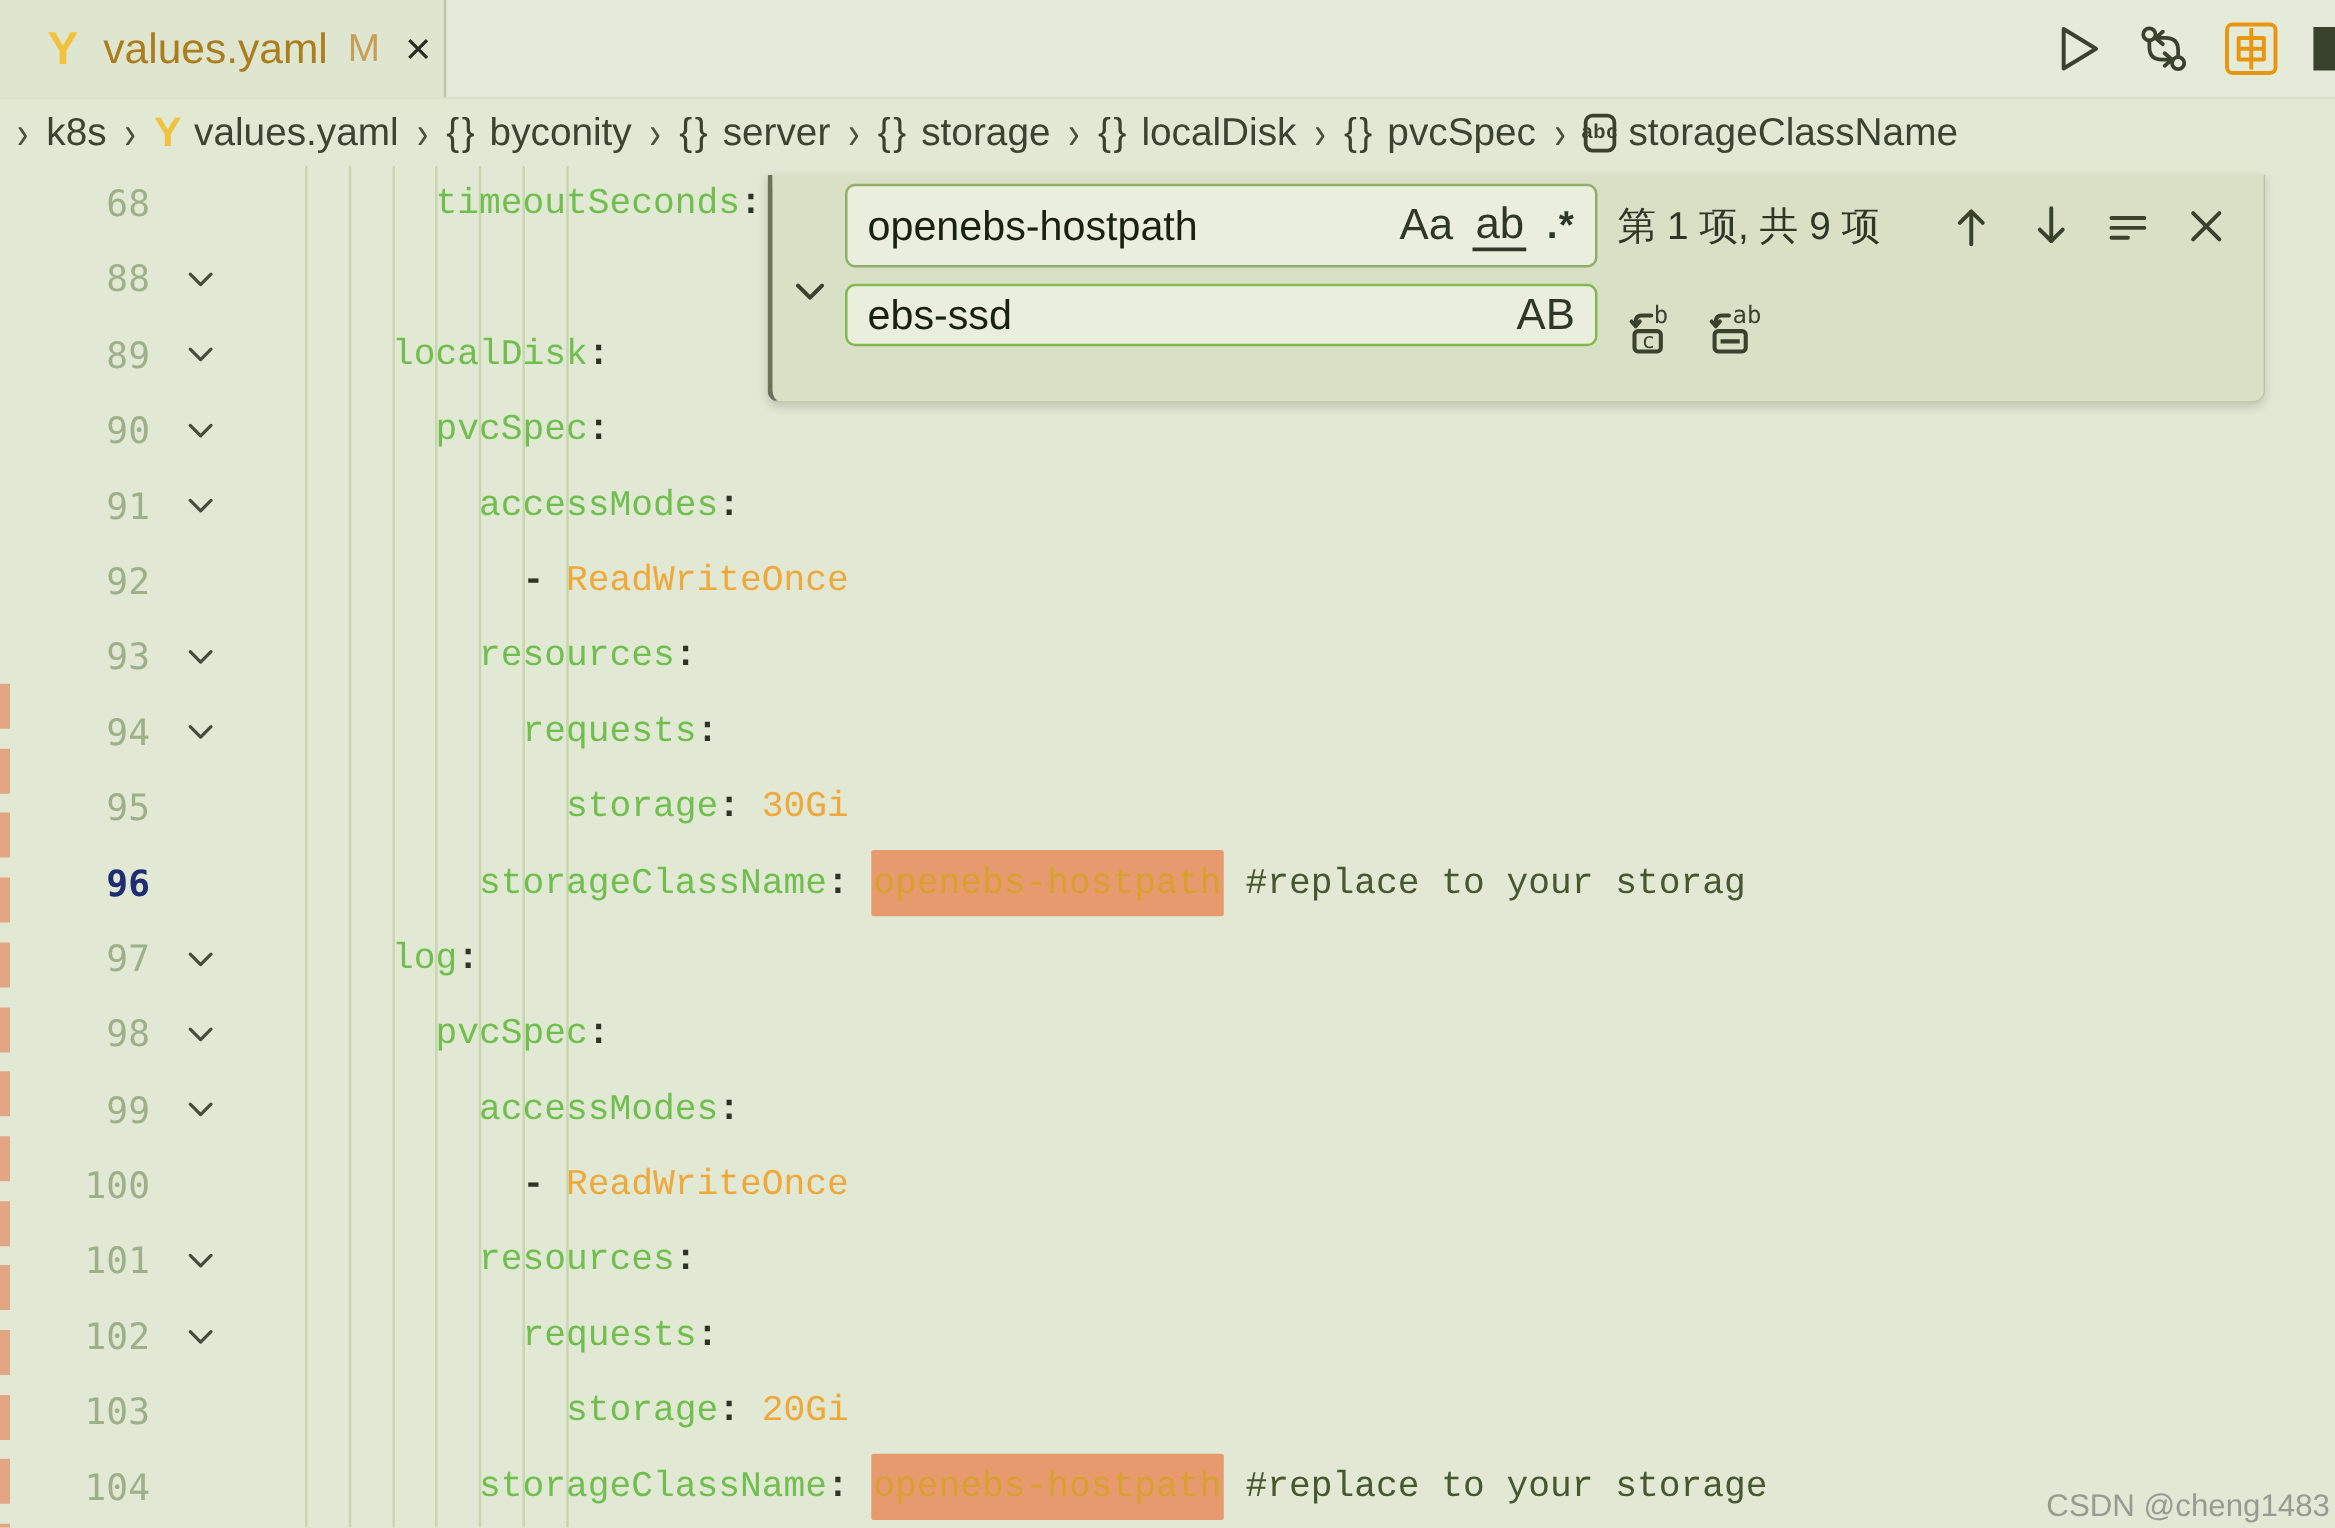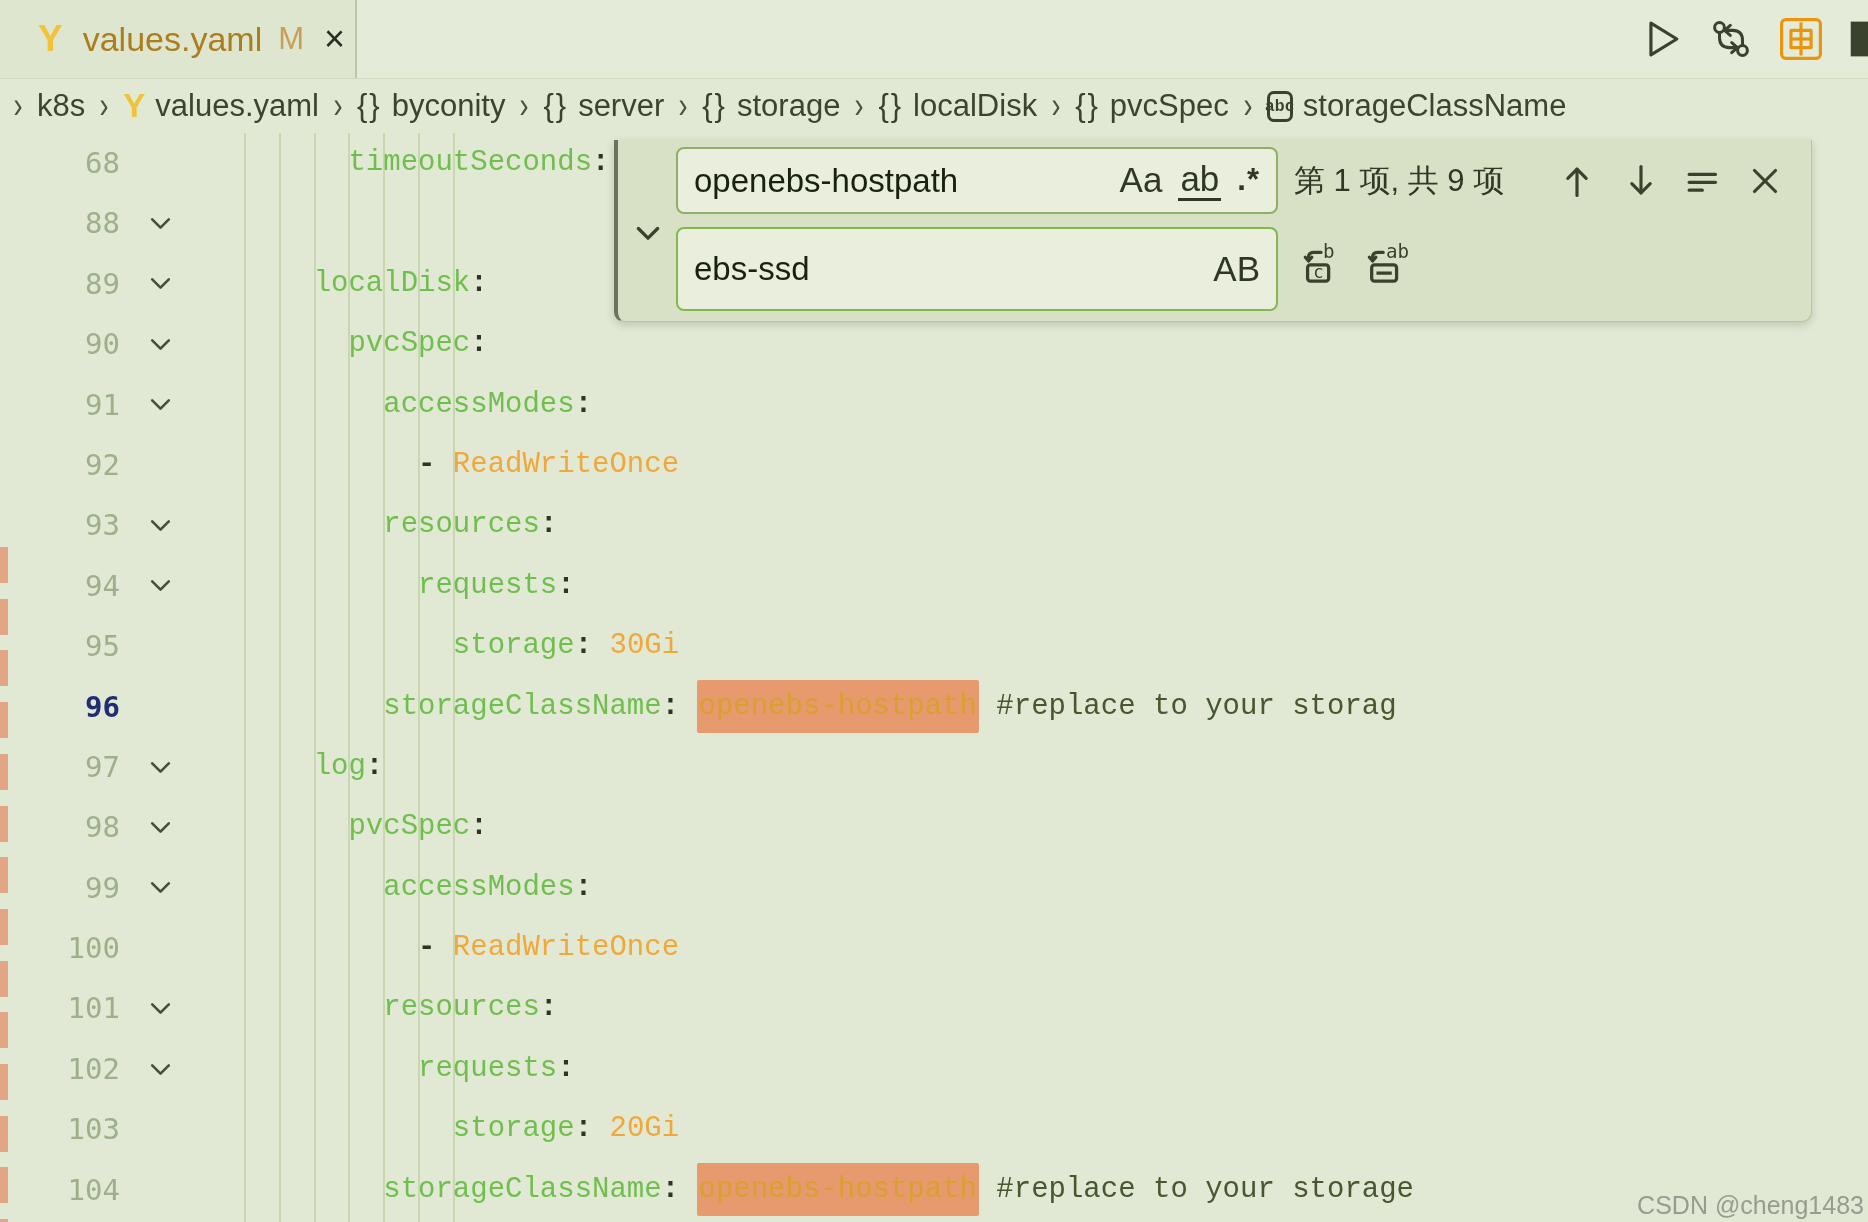--- a/index.html
+++ b/index.html
@@ -46,21 +46,21 @@
   .tk-match{background:var(--match_bg,#e69a6e);color:var(--match_text,#d9a02f);padding:10px 2px;border-radius:2px;}
   .marker{position:absolute;left:0;width:8px;height:36px;background:var(--gutter_marker,#e3a685);}
   
   .findwidget{position:absolute;left:614px;top:140px;width:1198px;height:182px;background:#d8e1c6;
     border:1px solid #b7c4a2;border-left:4px solid #6b745a;border-top:none;border-radius:0 0 10px 10px;
     box-shadow:0 3px 8px rgba(40,50,30,.18);box-sizing:border-box;z-index:50;}
   .toggle{position:absolute;left:8px;top:72px;width:44px;height:44px;background:none;border:none;padding:0;cursor:pointer;}
   .inputbox{position:absolute;left:58px;width:602px;box-sizing:border-box;background:#e9efdc;
     border:2.5px solid #9db877;border-radius:8px;display:flex;align-items:center;}
   .inputbox.find{top:7px;height:67px;border-color:#8fae67;}
-  .inputbox.repl{top:87px;height:84px;border-color:#83b74f;}
+  .inputbox.repl{top:87px;height:50px;border-color:#83b74f;}
   .inputbox input{flex:1;min-width:0;background:transparent;border:none;outline:none;
     font-family:"Liberation Sans",sans-serif;font-size:33px;color:#19220f;padding:0 0 0 16px;}
   .inicons{display:flex;align-items:center;gap:14px;padding-right:14px;}
   .inicons button{background:none;border:none;padding:0 2px;cursor:pointer;color:#2f3827;
     font-family:"Liberation Sans",sans-serif;font-size:35px;line-height:1.1;}
   .inicons .ww{border-bottom:3px solid #2f3827;}
   .inicons .rx{font-weight:bold;font-size:31px;letter-spacing:1px;}
   .matchcount{position:absolute;left:676px;top:7px;height:67px;line-height:67px;font-size:31px;color:#2f3827;white-space:nowrap;}
   .navbtn{position:absolute;top:12px;width:50px;height:58px;background:none;border:none;padding:0;cursor:pointer;}
   .navbtn svg{width:42px;height:42px;display:block;margin:auto;}

